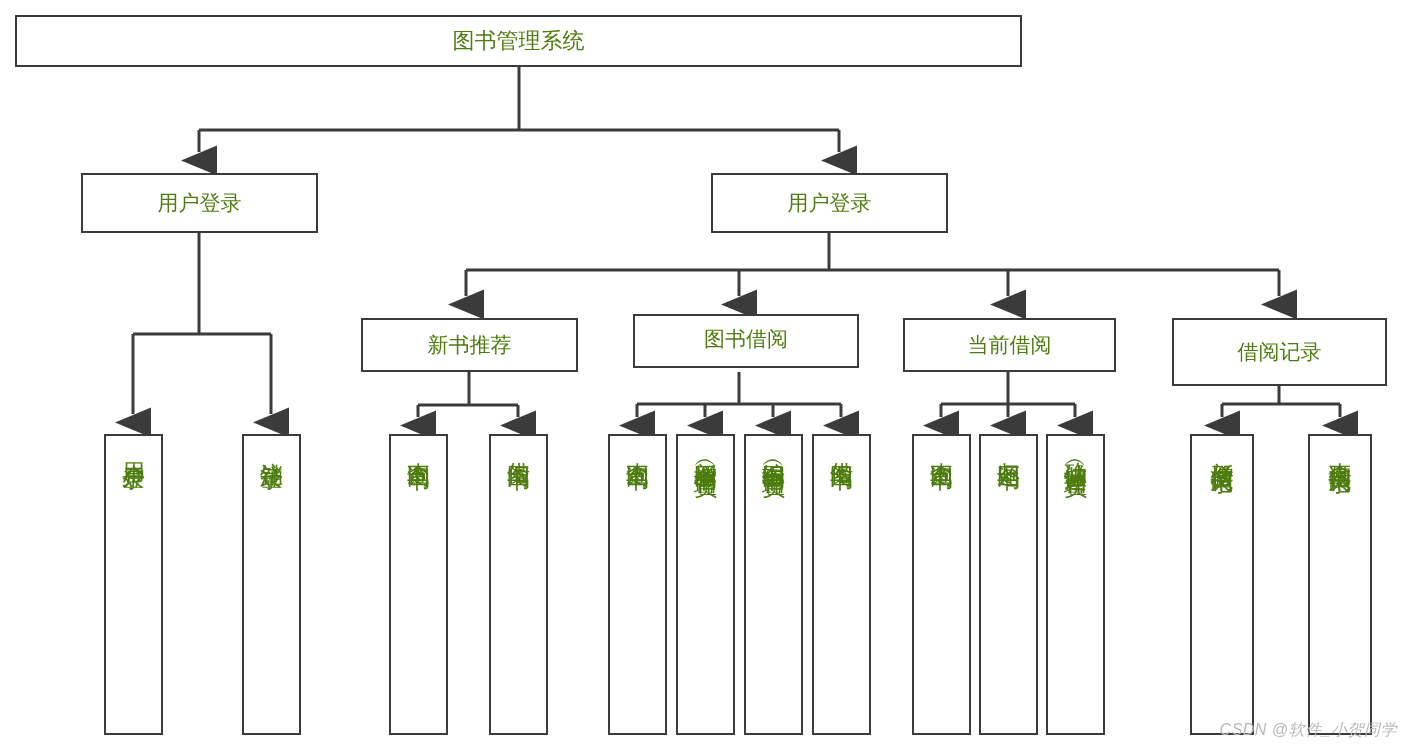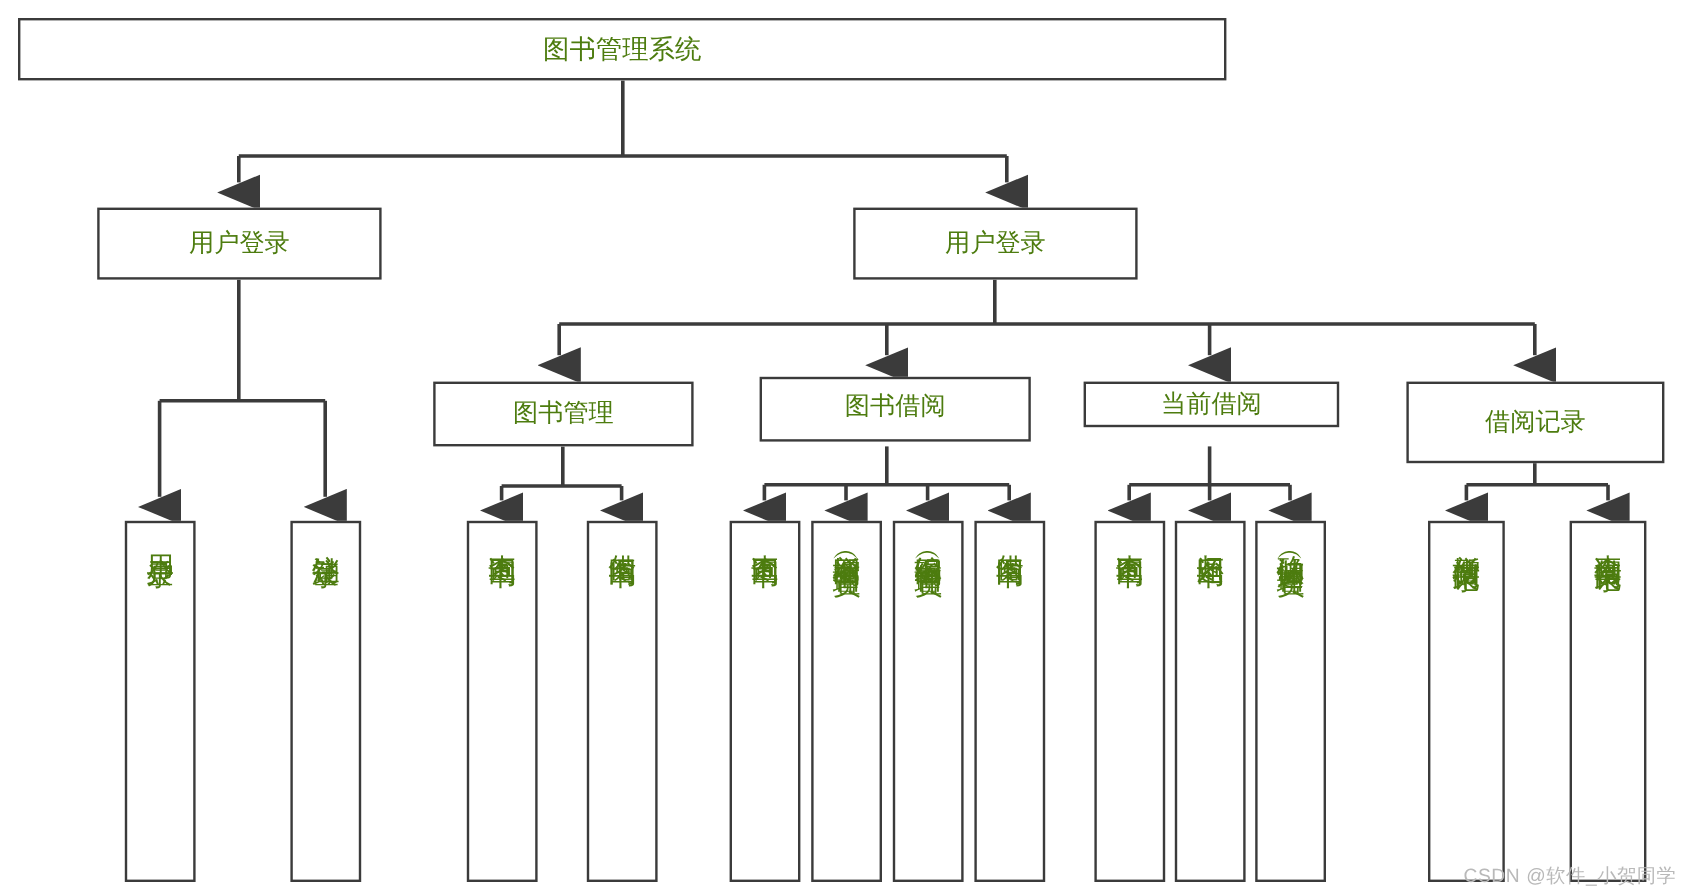--- a/index.html
+++ b/index.html
@@ -60,20 +60,21 @@
     font-size: 22px;
   }
   .watermark {
     position: absolute;
     right: 8px;
     bottom: 6px;
     font-size: 16px;
     color: #b9b9b9;
     letter-spacing: 0.5px;
     white-space: nowrap;
+    font-style: italic;
   }
 </style>
 </head>
 <body>
 
 <div id="diagram-root">
 
   <svg id="wires" viewBox="0 0 1405 747">
     <defs>
       <marker id="arrow" markerWidth="10" markerHeight="12" refX="2.2" refY="6" orient="auto" markerUnits="strokeWidth">
@@ -129,26 +130,26 @@
   </div>
 
   <div class="node horiz" style="left:81px; top:173px; width:237px; height:60px;">
     <span class="label">用户登录</span>
   </div>
   <div class="node horiz" style="left:711px; top:173px; width:237px; height:60px;">
     <span class="label">用户登录</span>
   </div>
 
   <div class="node horiz" style="left:361px; top:318px; width:217px; height:54px;">
-    <span class="label">图书管理</span>
+    <span class="label">新书推荐</span>
   </div>
   <div class="node horiz" style="left:633px; top:314px; width:226px; height:54px;font-family:Liberation Mono, monospace;">
     <span class="label">图书借阅</span>
   </div>
-  <div class="node horiz" style="left:903px; top:318px; width:213px; height:38px;">
+  <div class="node horiz" style="left:903px; top:318px; width:213px; height:54px;">
     <span class="label">当前借阅</span>
   </div>
   <div class="node horiz" style="left:1172px; top:318px; width:215px; height:68px;">
     <span class="label">借阅记录</span>
   </div>
 
   <div class="node vert" style="left:104px; top:434px; width:59px; height:301px;">
     <span class="label">用户登录</span>
   </div>
   <div class="node vert" style="left:242px; top:434px; width:59px; height:301px;">

